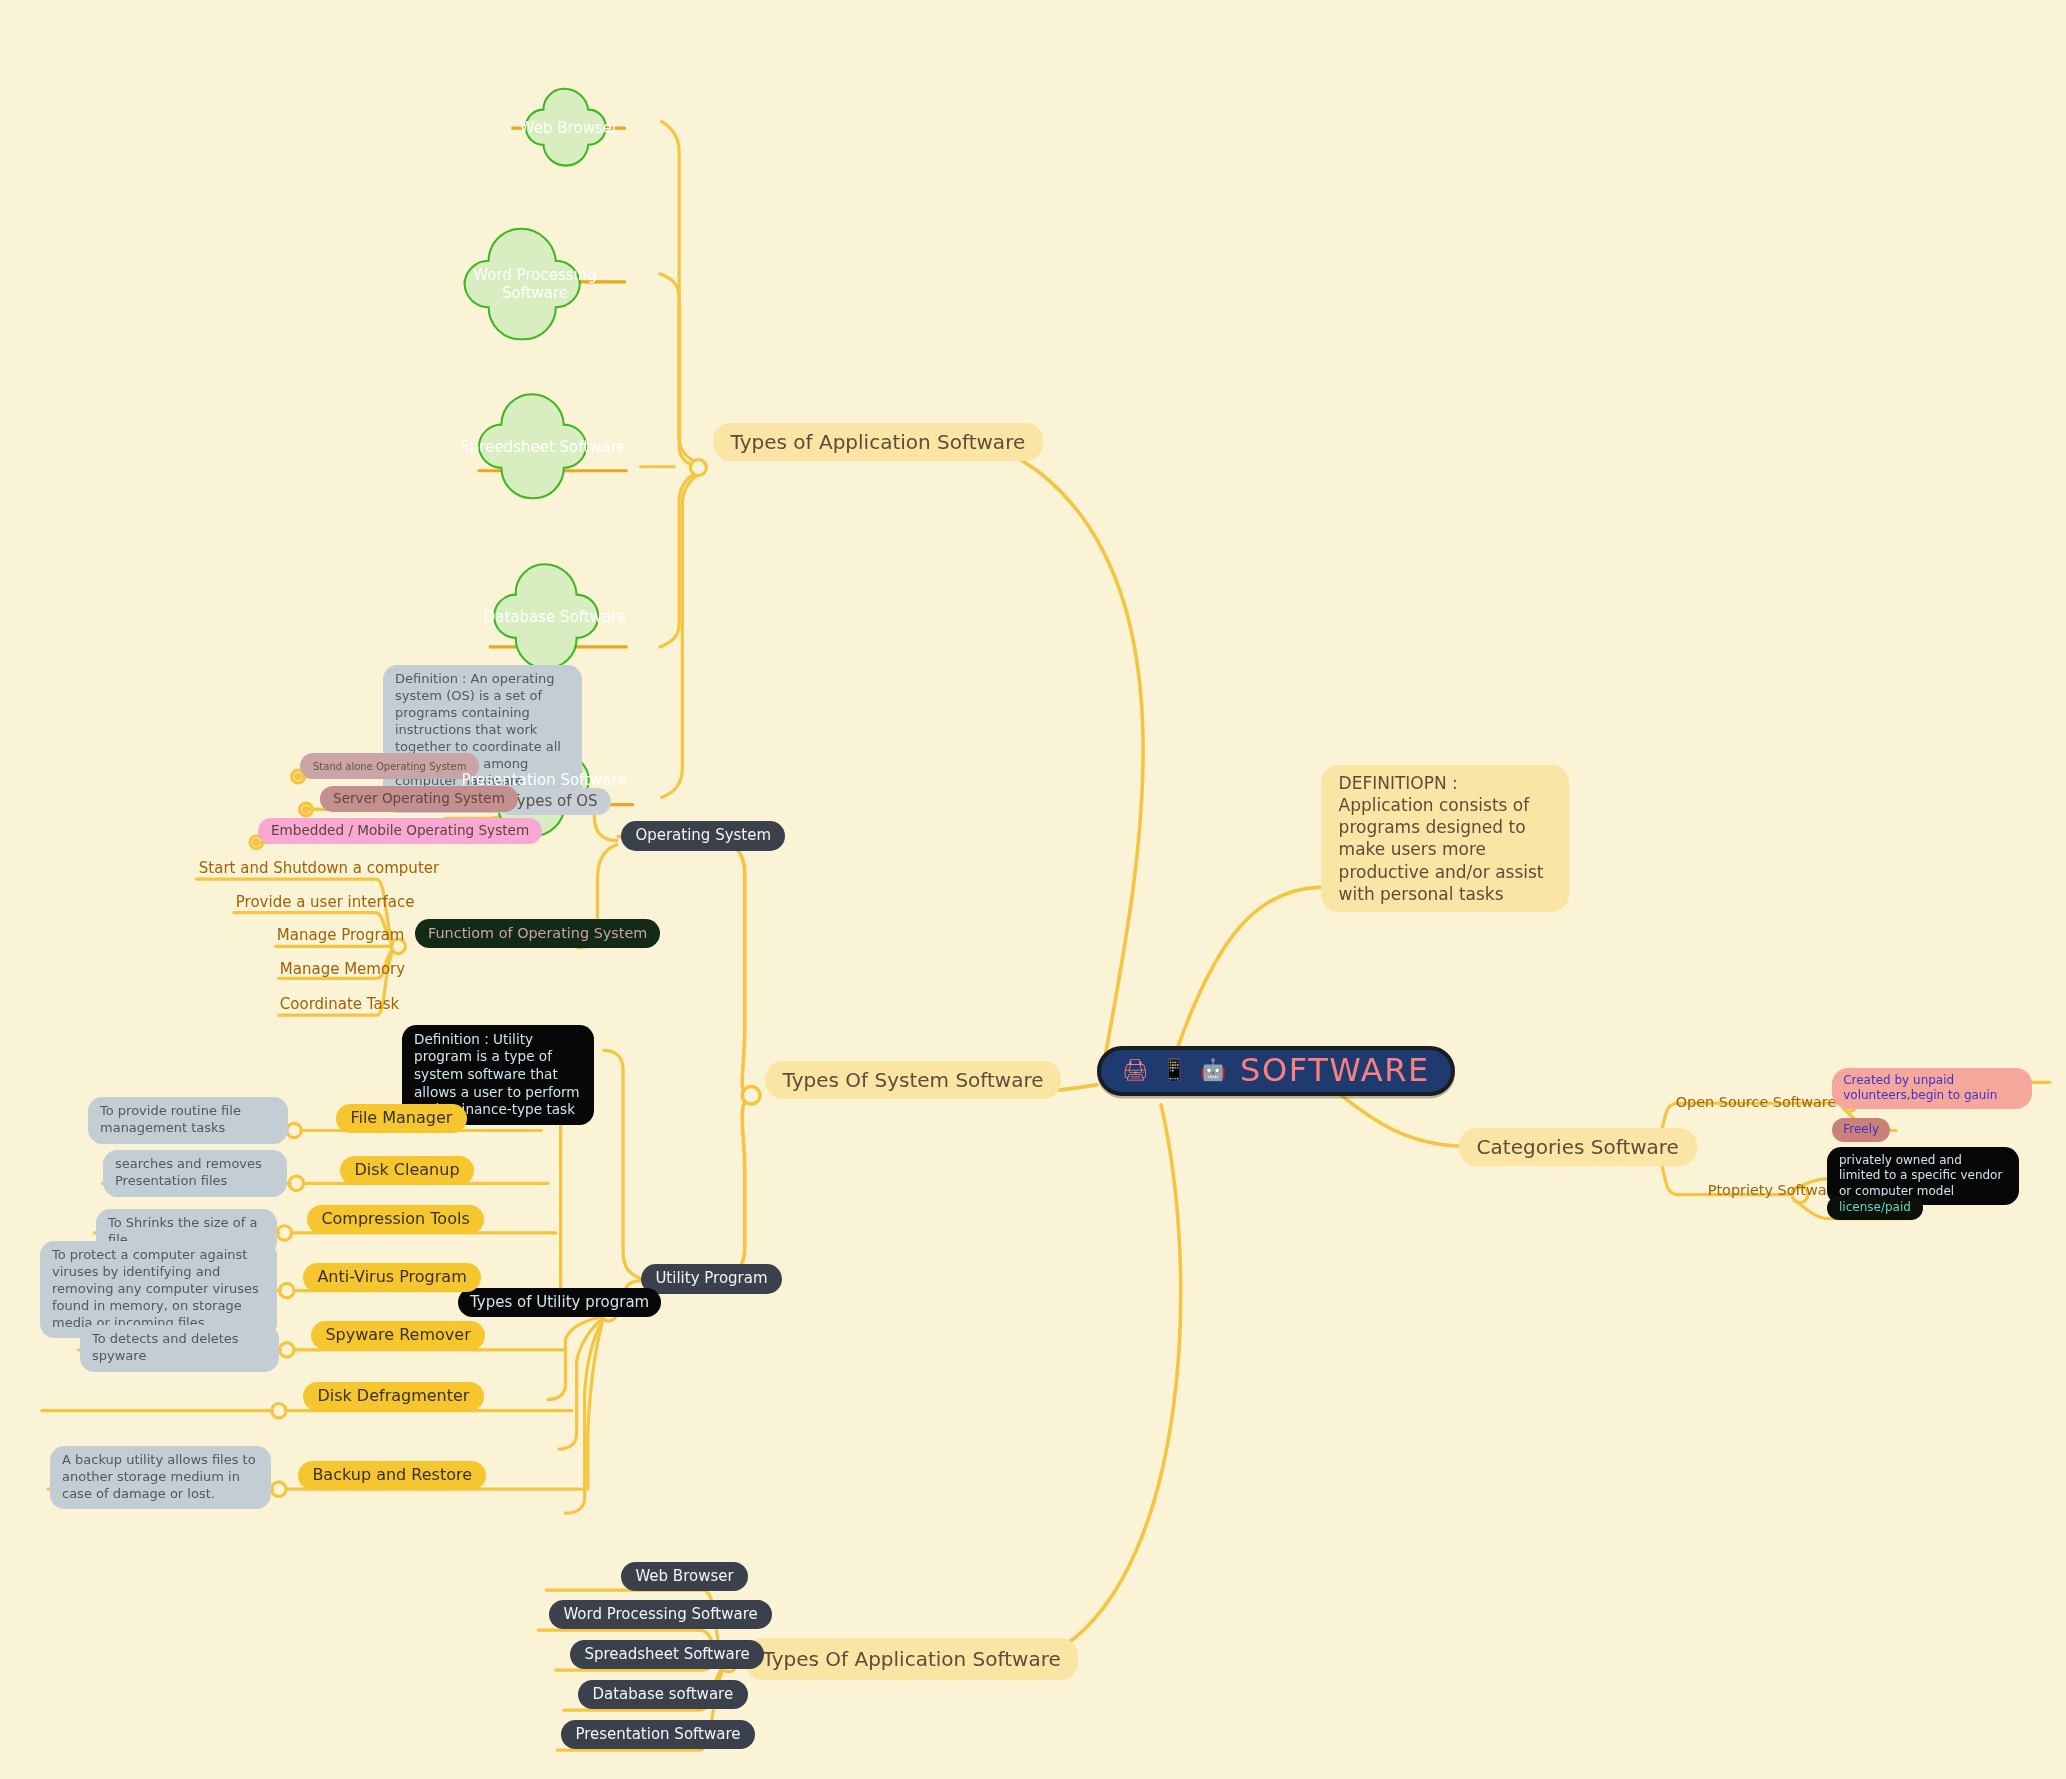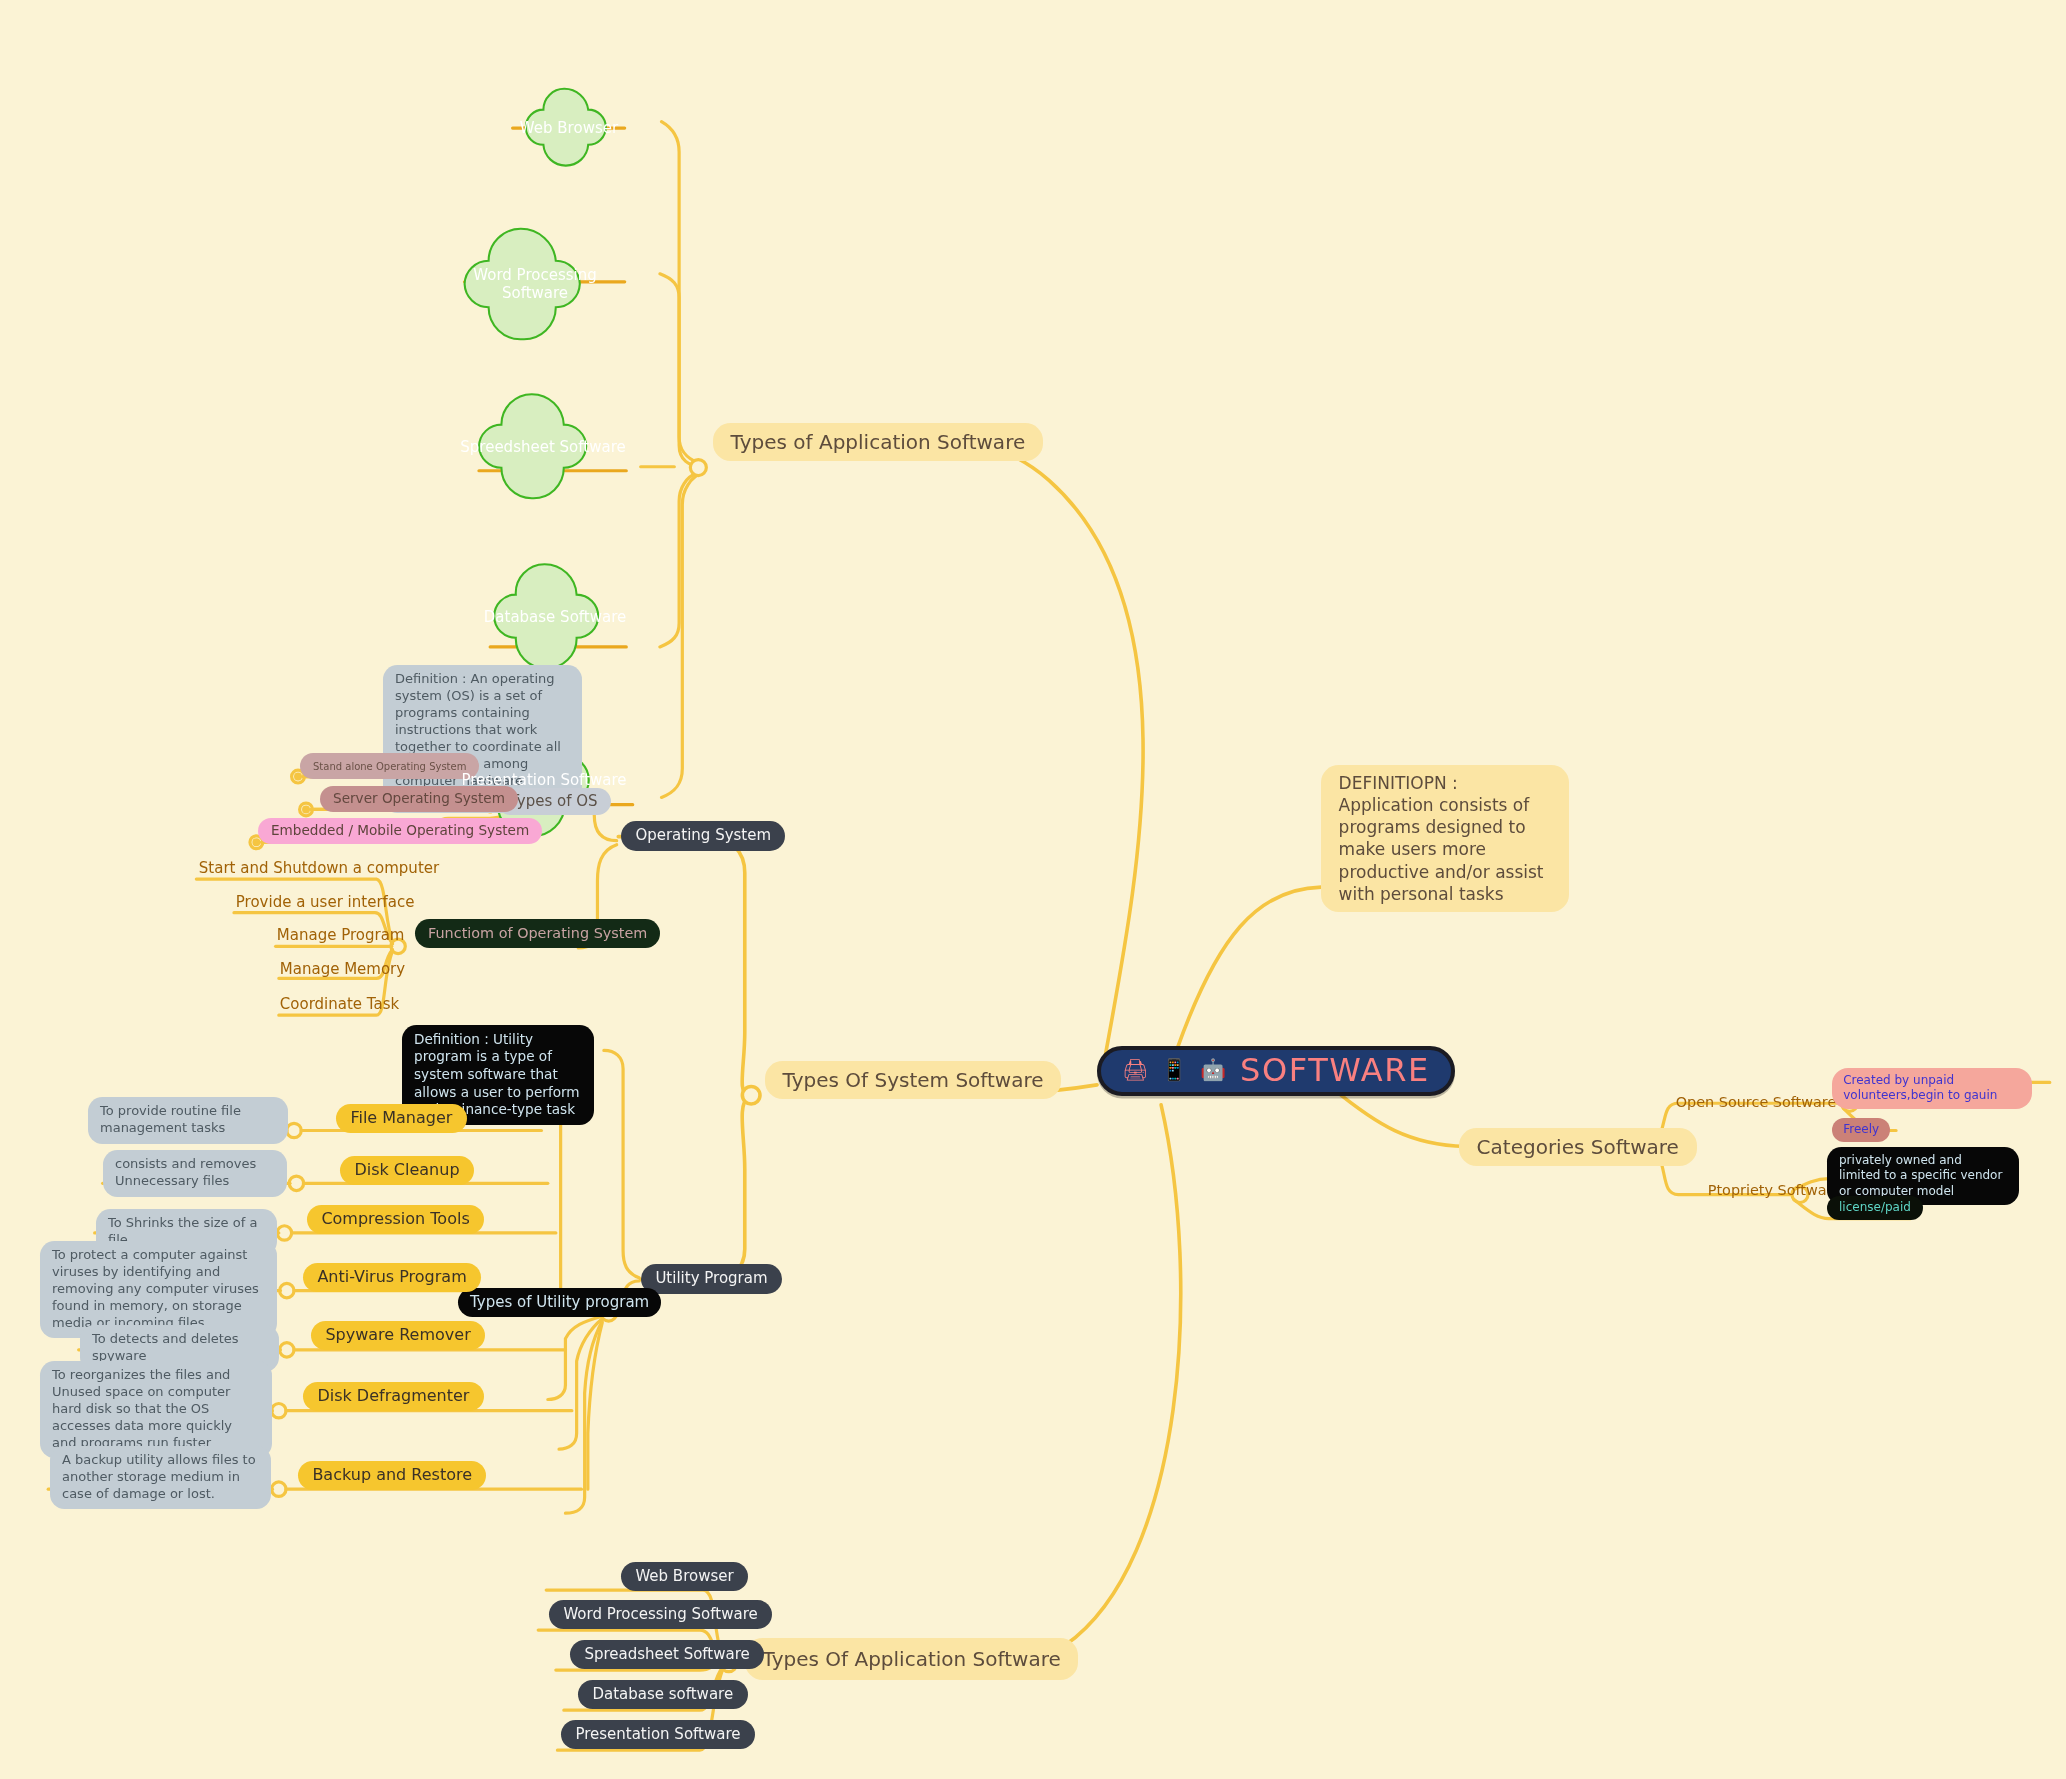--- a/index.html
+++ b/index.html
@@ -420,34 +420,31 @@
     <span>Disk Defragmenter</span>
   </div>
   <div class="node skin-amber" style="left:298px; top:1461px; height:29px;">
     <span>Backup and Restore</span>
   </div>
 
   <div class="node skin-gray" style="left:88px; top:1097px; width:200px;">
     <span>To provide routine file management tasks</span>
   </div>
   <div class="node skin-gray" style="left:103px; top:1150px; width:184px;">
-    <span>consists and removes Unnecessary files</span>
+    <span>searches and removes Presentation files</span>
   </div>
   <div class="node skin-gray" style="left:96px; top:1209px; width:181px;">
     <span>To Shrinks the size of a file</span>
   </div>
   <div class="node skin-gray" style="left:40px; top:1241px; width:237px;">
     <span>To protect a computer against viruses by identifying and removing any computer viruses found in memory, on storage media or incoming files</span>
   </div>
   <div class="node skin-gray" style="left:80px; top:1325px; width:199px;">
     <span>To detects and deletes spyware</span>
   </div>
-  <div class="node skin-gray" style="left:40px; top:1361px; width:232px;">
-    <span>To reorganizes the files and Unused space on computer hard disk so that the OS accesses data more quickly and programs run fuster</span>
-  </div>
   <div class="node skin-gray" style="left:50px; top:1446px; width:221px;">
     <span>A backup utility allows files to another storage medium in case of damage or lost.</span>
   </div>
 
   <div class="node skin-cream" style="left:1321px; top:765px; width:248px; font-size:17px;justify-content:flex-end;">
     <span>DEFINITIOPN :  Application consists of programs designed to make users more productive and/or assist with personal tasks</span>
   </div>
 
   <div class="node skin-cream" style="left:1459px; top:1128px; height:38px;">
     <span>Categories Software</span>

